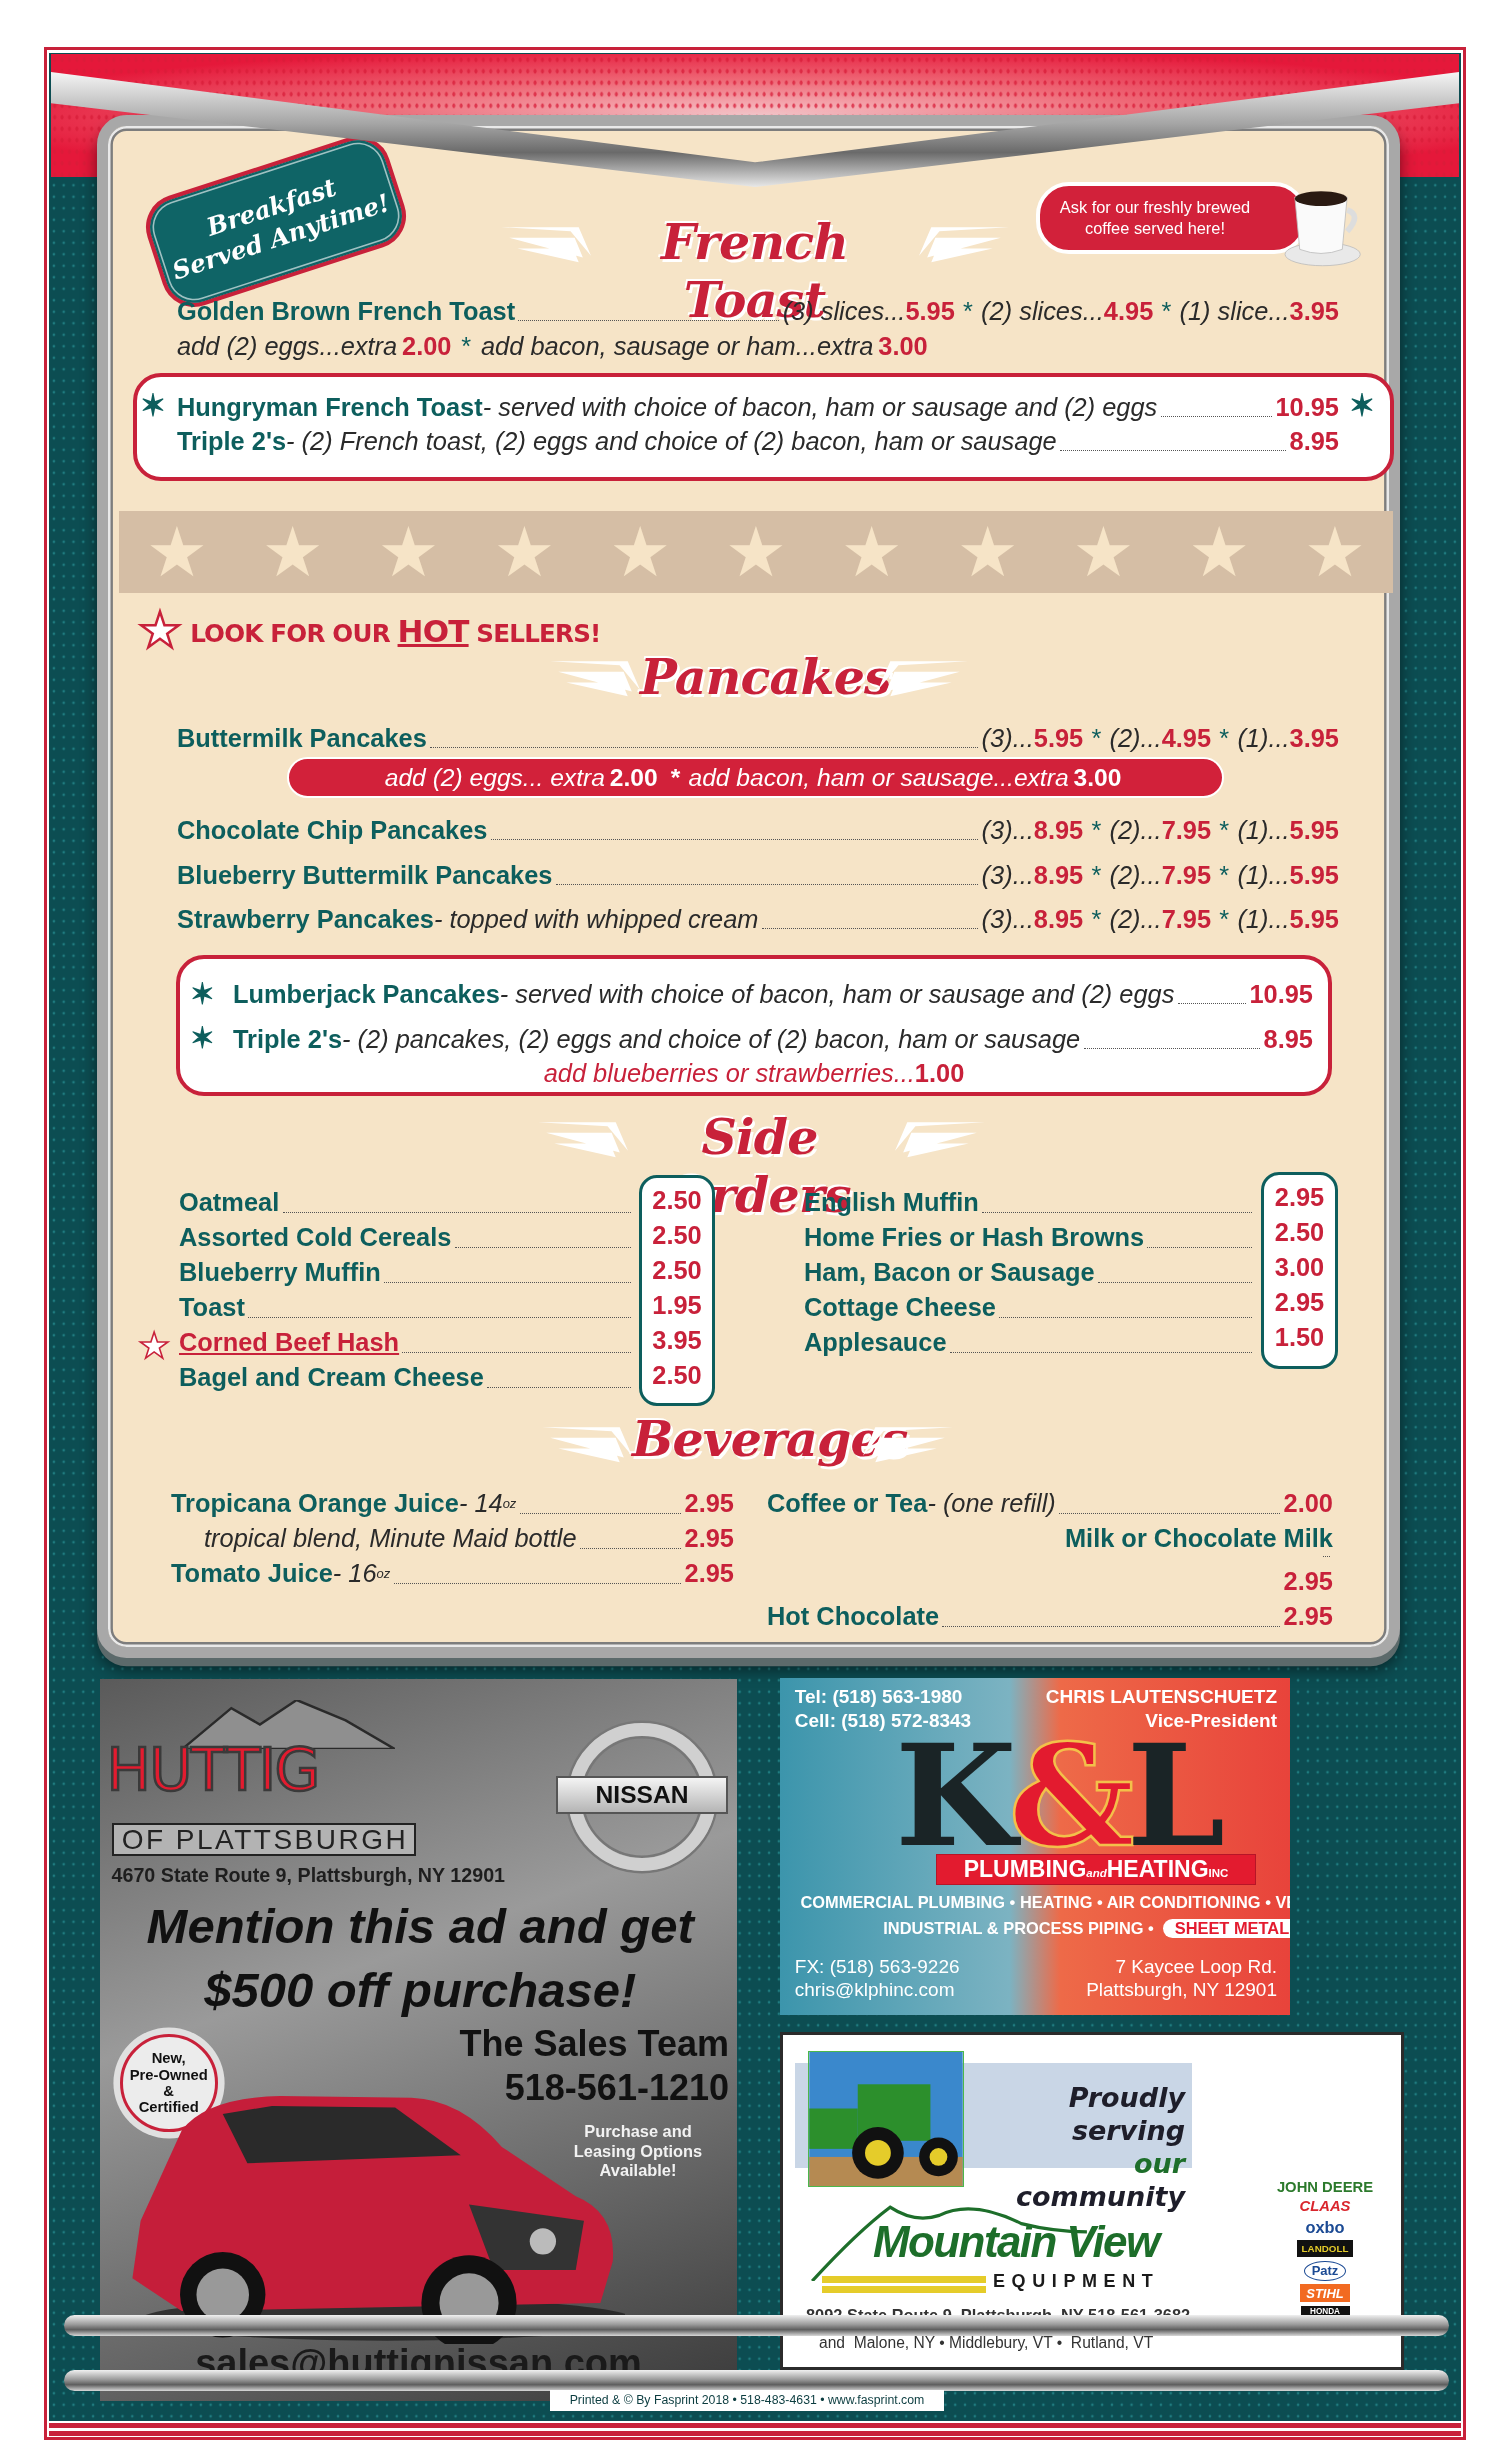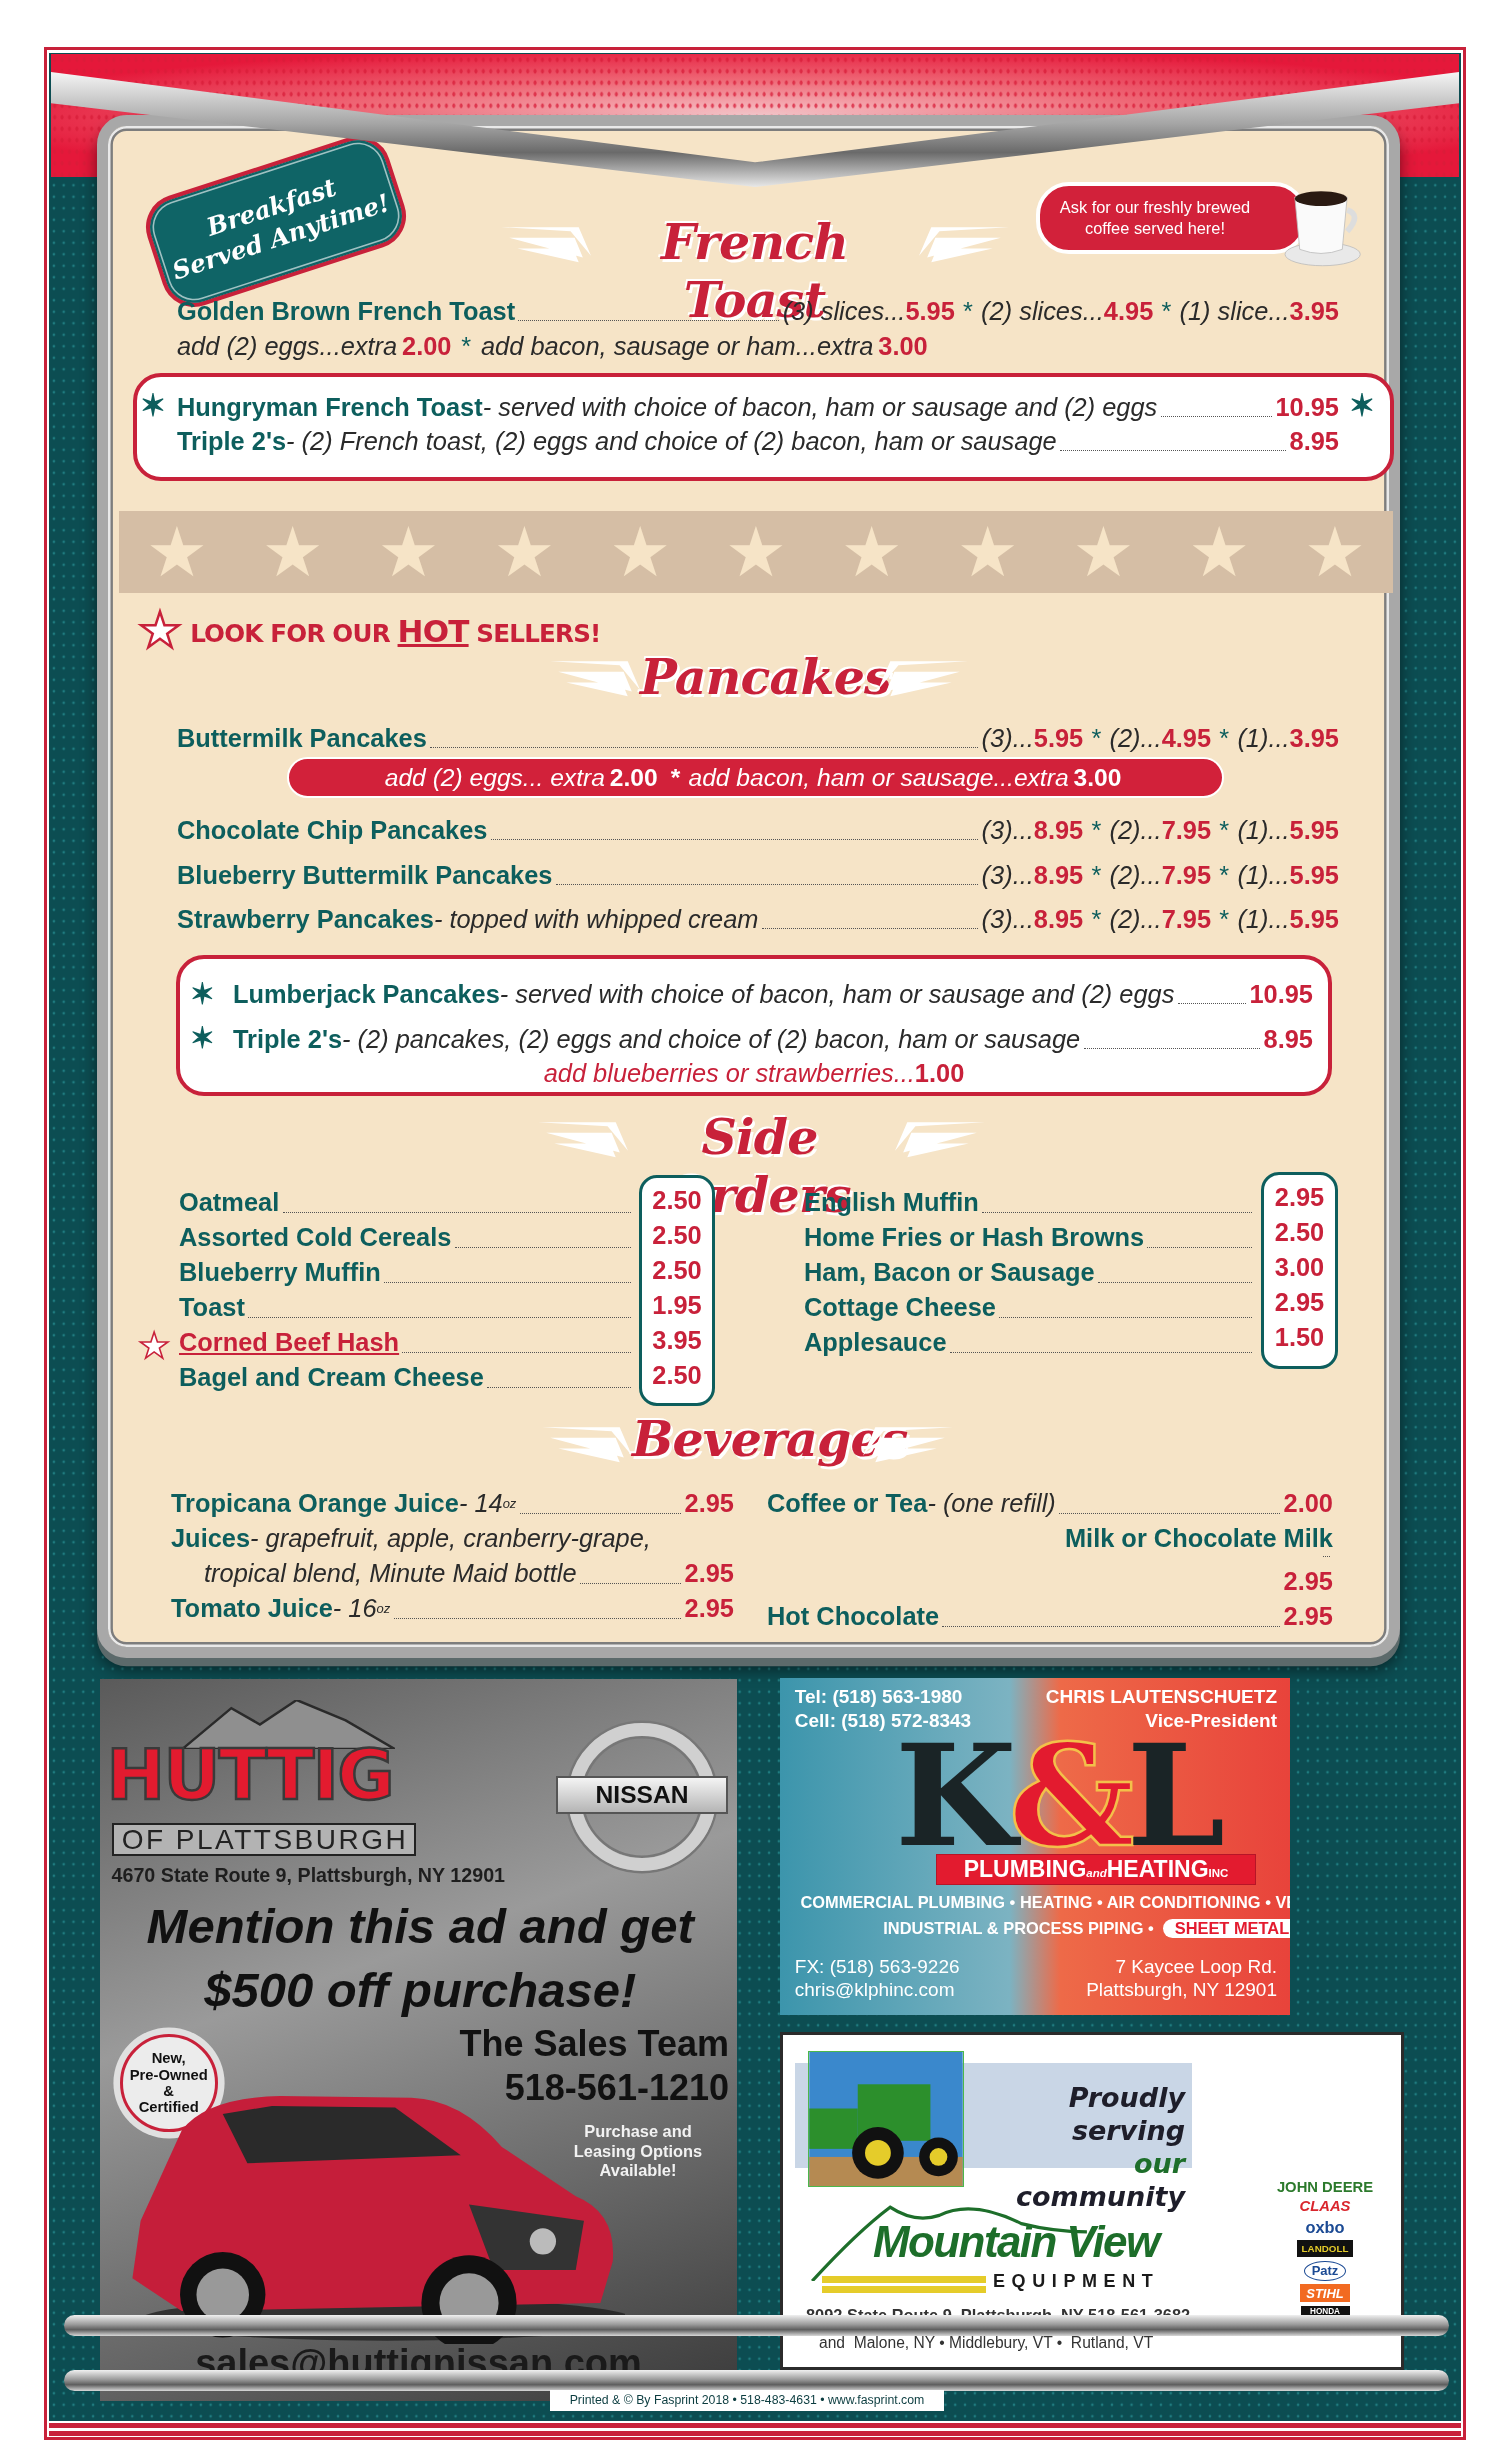--- a/index.html
+++ b/index.html
@@ -410,24 +410,20 @@
 </div>
 
 <div class="abs" style="left:171px;top:1486px;width:563px;">
   <div class="row" style="line-height:35px;">
     <span class="item-name">Tropicana Orange Juice</span>
     <span class="desc"> - 14</span>
       <sup class="desc" style="font-size:13px;">oz</sup>
     <span class="dots"></span>
     <span class="price">2.95</span>
   </div>
-  <div class="row" style="line-height:35px;">
-    <span class="item-name">Juices</span>
-    <span class="desc"> - grapefruit, apple, cranberry-grape,</span>
-  </div>
   <div class="row" style="line-height:35px;padding-left:33px;">
     <span class="desc">tropical blend, Minute Maid bottle</span>
     <span class="dots"></span>
     <span class="price">2.95</span>
   </div>
   <div class="row" style="line-height:35px;">
     <span class="item-name">Tomato Juice</span>
     <span class="desc"> - 16</span>
       <sup class="desc" style="font-size:13px;">oz</sup>
     <span class="dots"></span>
@@ -453,21 +449,21 @@
     <span class="price">2.95</span>
   </div>
 </div>
 
 <div class="ad ad-huttig">
   <div class="abs" style="left:82px;top:21.3px;width:213px;height:49px;">
     <svg viewBox="0 0 260 60" width="213" height="49">
         <path d="M0 60 L60 10 L95 30 L140 0 L200 25 L260 60 Z" fill="#8f8f8f" stroke="#2a2a2a" stroke-width="3"></path>
       </svg>
   </div>
-  <div class="abs" style="left:6.6px;top:61px;font-size:70px;font-weight:700;color:#e31b2f;letter-spacing:-1.6px;font-family:'DejaVu Sans',sans-serif;-webkit-text-stroke:2.5px #3a3a3a;line-height:1;">HUTTIG</div>
+  <div class="abs" style="left:6.6px;top:61px;font-size:59px;font-weight:400;color:#e31b2f;letter-spacing:-1.6px;font-family:'DejaVu Sans',sans-serif;-webkit-text-stroke:2.5px #3a3a3a;line-height:1;">HUTTIG</div>
   <div class="abs" style="left:468px;top:44px;width:148px;height:148px;border-radius:50%;border:13px solid #d0d0d0;box-shadow:inset 0 0 0 2.5px #777, 0 0 0 2.5px #777;"></div>
   <div class="abs" style="left:456px;top:97px;width:172px;height:38px;background:linear-gradient(#f4f4f4,#b5b5b5);border:2.5px solid #555;color:#111;font-weight:bold;font-size:24.6px;text-align:center;line-height:33px;">NISSAN</div>
   <div class="abs" style="left:11.5px;top:144px;width:304px;height:33px;background:#b3b3b3;border:2.5px solid #222;font-size:28px;color:#222;letter-spacing:2.5px;line-height:29.5px;padding-left:8.2px;">OF PLATTSBURGH</div>
   <div class="abs" style="left:11.5px;top:185px;font-size:19.7px;font-weight:bold;color:#1e1e1e;">4670 State Route 9, Plattsburgh, NY 12901</div>
   <div class="abs" style="left:8.2px;top:215px;width:624px;text-align:center;font-size:49px;font-weight:bold;font-style:italic;color:#111;line-height:64px;">
     <div>Mention this ad and get</div>
     <div>$500 off purchase!</div>
   </div>
   <div class="abs" style="left:317px;top:343px;width:312px;text-align:right;font-size:36px;font-weight:bold;color:#111;line-height:44px;">
     <div>The Sales Team</div>

